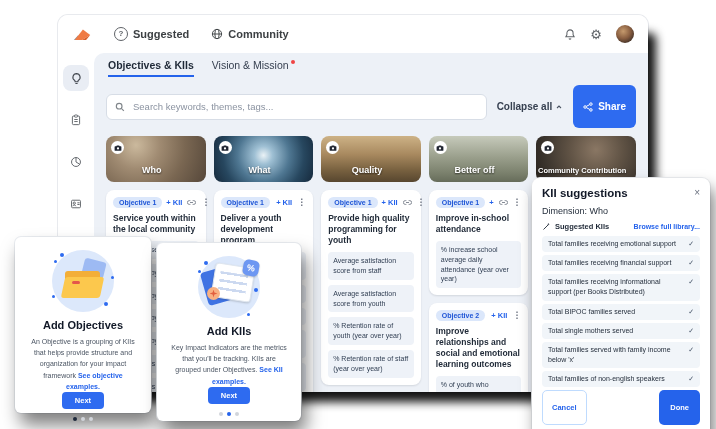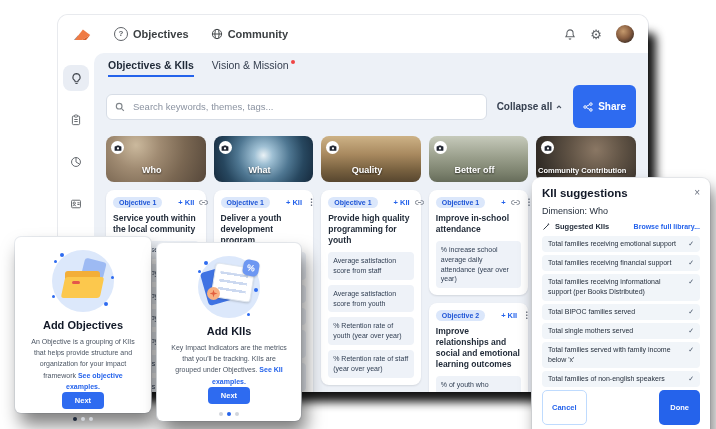--- a/index.html
+++ b/index.html
@@ -45,21 +45,21 @@
   .img-quality{background:linear-gradient(180deg, #cdb286 0%, #a8895f 40%, #77603f 75%, #57462f 100%);}
   .img-better{background:linear-gradient(180deg, #c6cabb 0%, #9ba08d 45%, #7b816d 80%, #666c5a 100%);}
   .img-community{background:radial-gradient(circle at 60% 30%, #8a7764 0%, #5f5244 40%, #3c352e 75%, #27221e 100%);}
   .cam{position:absolute;top:5px;left:5px;width:13px;height:13px;background:#fff;border-radius:50%;
     display:flex;align-items:center;justify-content:center;cursor:pointer;}
   .caption{position:absolute;left:0;right:8px;bottom:7px;text-align:center;color:#fff;font-size:9px;font-weight:600;
     text-shadow:0 1px 2px rgba(0,0,0,.65);white-space:nowrap;overflow:hidden;}
   .caption.small{font-size:7.5px;}
 
   .card{background:#fff;border-radius:8px;box-shadow:0 1px 2px rgba(16,24,40,.12);padding:7px;}
-  .card-head{display:flex;align-items:center;gap:16px;}
+  .card-head{display:flex;align-items:center;gap:4px;}
   .chip{background:#dbe7fb;color:#1e55d6;font-size:7px;font-weight:700;padding:2px 6px;border-radius:9px;white-space:nowrap;}
   .head-actions{margin-left:auto;display:flex;align-items:center;gap:5px;}
   .addkii{color:#2563eb;font-size:7.5px;font-weight:800;white-space:nowrap;cursor:pointer;}
   .kebab{color:#6b7280;font-size:9px;font-weight:700;cursor:pointer;line-height:1;}
   .linkicon{display:flex;cursor:pointer;}
   .card-title{font-size:8.5px;font-weight:700;color:#1f2937;line-height:1.3;margin:5px 0 6px;}
   .kii{background:#eef2f8;border-radius:4px;padding:4px 5px;font-size:7px;color:#334155;line-height:1.4;margin-bottom:5px;cursor:pointer;}
   .kii:last-child{margin-bottom:0;}
   .add-obj{color:#2563eb;font-size:8px;font-weight:700;text-align:center;margin-top:4px;cursor:pointer;}
 
@@ -126,21 +126,21 @@
     <div class="topbar">
       <span style="display:flex;">
         <svg width="20" height="17" viewBox="0 0 22 18">
           <polygon points="2,15 7,9.5 7,15" fill="#8f949c"></polygon>
           <polygon points="3,15 12,3.5 20,9.5 11,15" fill="#ef7b45"></polygon>
           <polygon points="11,15 20,9.5 15.5,15" fill="#d85f2b"></polygon>
         </svg>
       </span>
       <span class="nav-item">
         <span class="help-circle">?</span>
-        <span>Objectives</span>
+        <span>Suggested</span>
       </span>
       <span class="nav-item">
         <span style="display:flex;">
           <svg width="12" height="12" viewBox="0 0 14 14" fill="none" stroke="#3c4043" stroke-width="1.1">
             <circle cx="7" cy="7" r="5.4"></circle>
               <ellipse cx="7" cy="7" rx="2.4" ry="5.4"></ellipse>
               <path d="M1.6 7h10.8"></path>
           </svg>
         </span>
         <span>Community</span>

